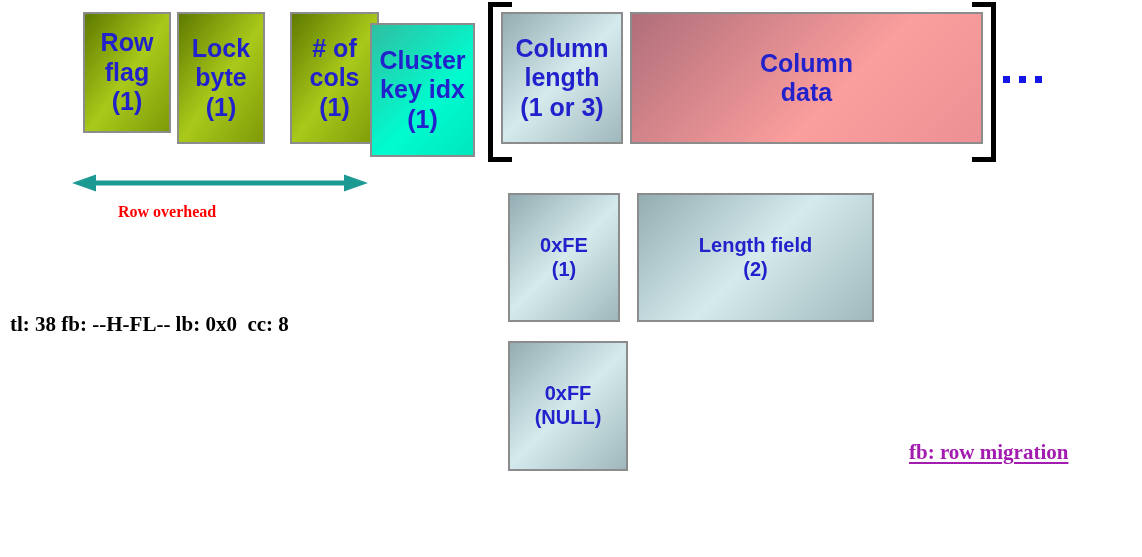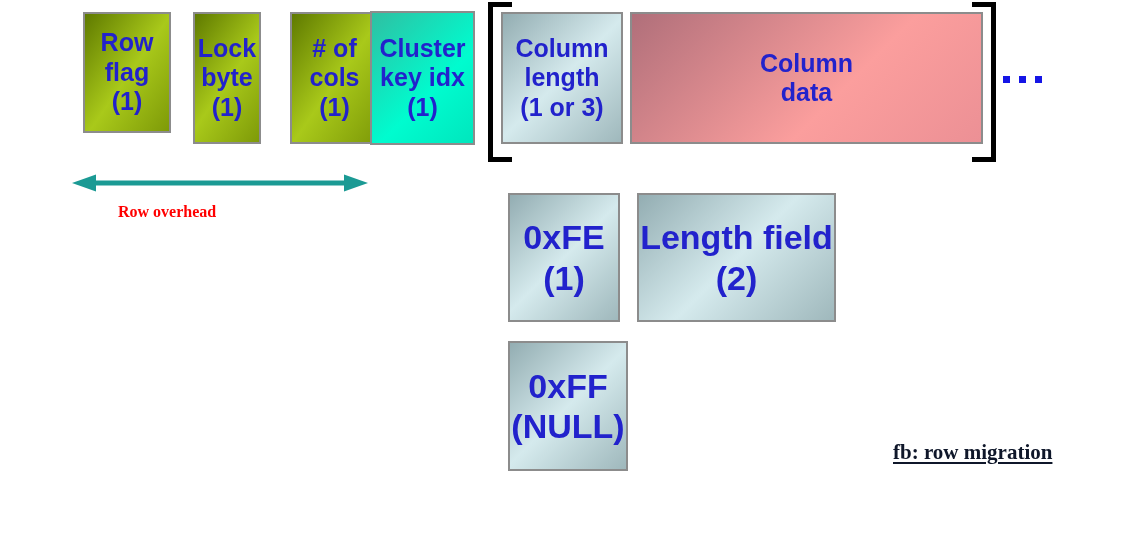--- a/index.html
+++ b/index.html
@@ -11,21 +11,21 @@
   .box {
     position:absolute; box-sizing:border-box; border:2px solid #8c8c8c;
     display:flex; align-items:center; justify-content:center; text-align:center;
     font-weight:bold; color:#2222cc; white-space:pre-line;
     font-size:25px; line-height:1.18; letter-spacing:0px;
   }
   .box.green   { background:linear-gradient(125deg,#5f7a00 0%,#a9c91a 52%,#7e9a08 100%); }
   .box.cyan    { background:linear-gradient(135deg,#2fbfa2 0%,#00fccf 60%,#00e6bd 100%); }
   .box.bluegray{ background:linear-gradient(135deg,#93adb2 0%,#d5eaed 50%,#9fb8bc 100%); }
   .box.pink    { background:linear-gradient(135deg,#b06f7a 0%,#fb9e9d 60%,#ec9095 100%); }
-  .box.mid     { font-size:34px; }
+  .box.mid     { font-size:20px; }
   
   .bracket { position:absolute; top:2px; height:160px; width:24px; box-sizing:border-box; }
   .bracket.open  { left:488px; border-left:5px solid #000; border-top:5px solid #000; border-bottom:5px solid #000; }
   .bracket.close { left:972px; border-right:5px solid #000; border-top:5px solid #000; border-bottom:5px solid #000; }
   
   .dots { position:absolute; left:1003px; top:76px; display:flex; gap:9px; }
   .dots .dot { width:7px; height:7px; background:#1515e6; }
   
   .arrow-svg { position:absolute; left:70px; top:171px; }
   
@@ -40,43 +40,43 @@
     font-family:"Liberation Serif", serif; font-weight:bold; font-size:21px;
     line-height:28.5px; white-space:pre;
   }
   .dump-title { text-decoration:underline; text-underline-offset:3px; }
   
   .notes {
     position:absolute; left:893px; top:382px; color:#000;
     font-family:"Liberation Serif", serif; font-weight:bold; font-size:21px;
     line-height:28px; white-space:pre;
   }
-  .notes-title { color:#0f172a; text-decoration:underline; text-underline-offset:3px; }
+  .notes-title { color:#a21caf; text-decoration:underline; text-underline-offset:3px;margin-left:16px; }
 </style>
 </head>
 <body>
 
 <div class="stage">
 
   <div class="box green" style="left:83px; top:12px; width:88px; height:121px">
     <span>Row
 flag
 (1)</span>
   </div>
-  <div class="box green" style="left:193px; top:12px; width:68px; height:132px">
+  <div class="box green" style="left:177px; top:12px; width:88px; height:132px">
     <span>Lock
 byte
 (1)</span>
   </div>
   <div class="box green" style="left:290px; top:12px; width:89px; height:132px">
     <span># of
 cols
 (1)</span>
   </div>
-  <div class="box cyan" style="left:370px; top:11px; width:105px; height:134px">
+  <div class="box cyan" style="left:370px; top:23px; width:105px; height:134px">
     <span>Cluster
 key idx
 (1)</span>
   </div>
 
   <div class="bracket open"></div>
   <div class="box bluegray" style="left:501px; top:12px; width:122px; height:132px">
     <span>Column
 length
 (1 or 3)</span>
@@ -97,30 +97,31 @@
     <line x1="22" y1="12" x2="278" y2="12" stroke="#1b9a94" stroke-width="5"></line>
     <polygon points="2,12 26,3.5 26,20.5" fill="#1b9a94"></polygon>
     <polygon points="298,12 274,3.5 274,20.5" fill="#1b9a94"></polygon>
   </svg>
   <div class="row-overhead">Row overhead</div>
 
   <div class="box bluegray mid" style="left:508px; top:193px; width:112px; height:129px">
     <span>0xFE
 (1)</span>
   </div>
-  <div class="box bluegray mid" style="left:637px; top:193px; width:199px; height:129px">
+  <div class="box bluegray mid" style="left:637px; top:193px; width:237px; height:129px">
     <span>Length field
 (2)</span>
   </div>
   <div class="box bluegray mid" style="left:508px; top:341px; width:120px; height:130px">
     <span>0xFF
 (NULL)</span>
   </div>
 
   <div class="dump">
+    <div class="dump-line">tl: 38 fb: --H-FL-- lb: 0x0  cc: 8</div>
     
     
     
     
     
     
     
   </div>
 
   <div class="notes">

